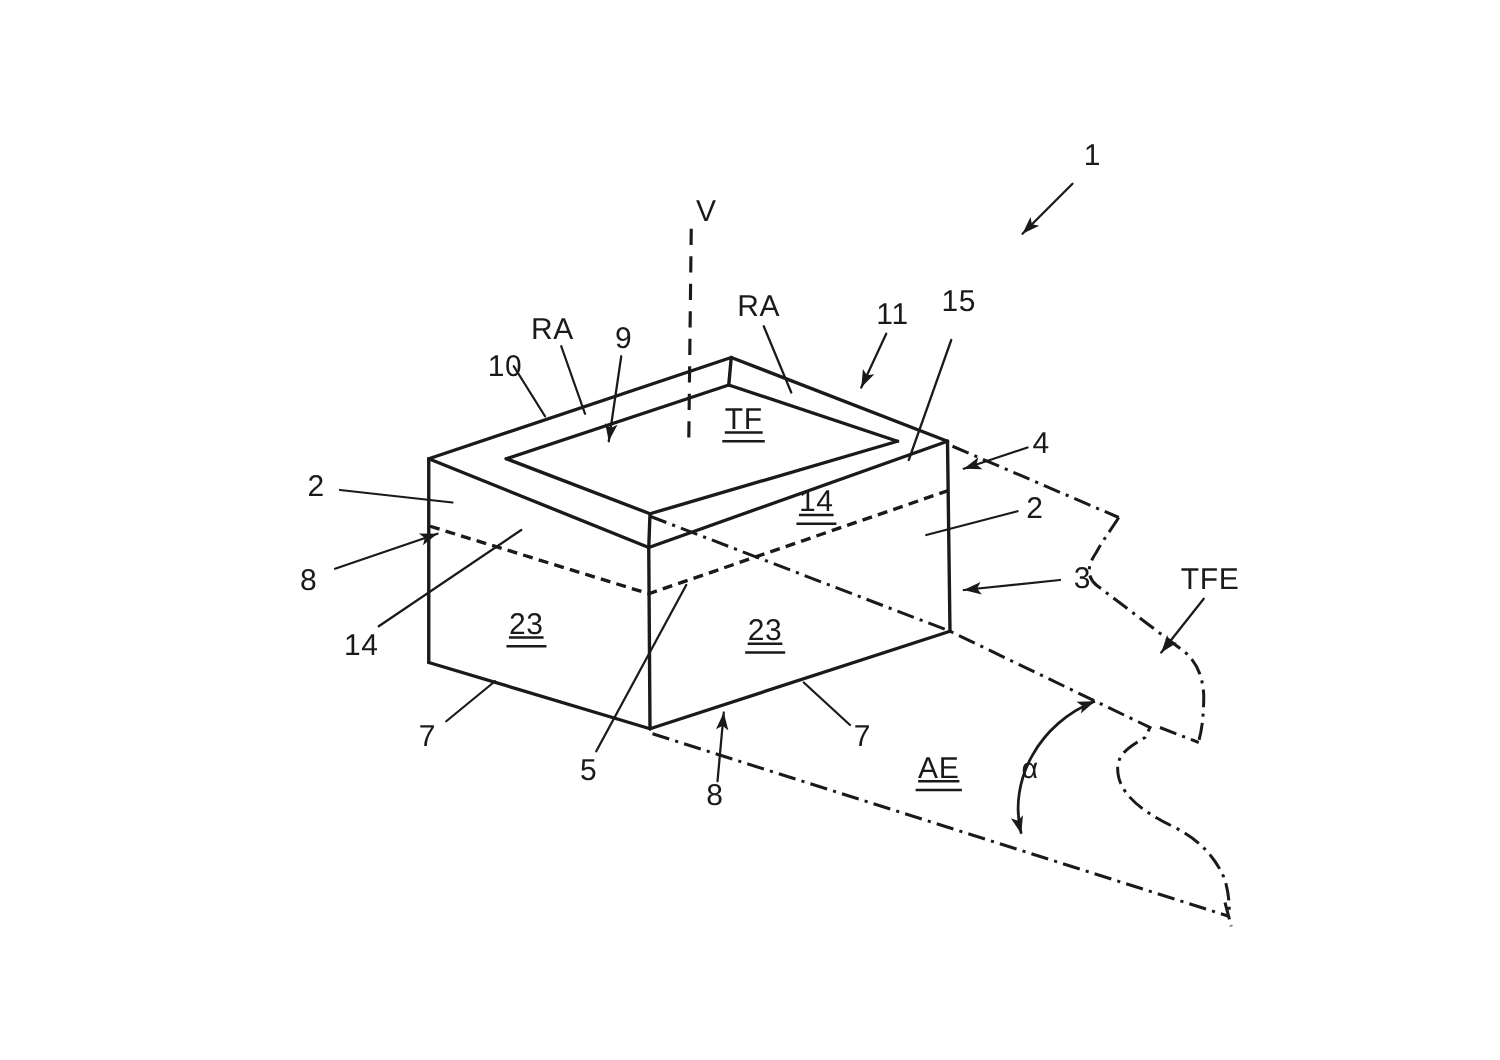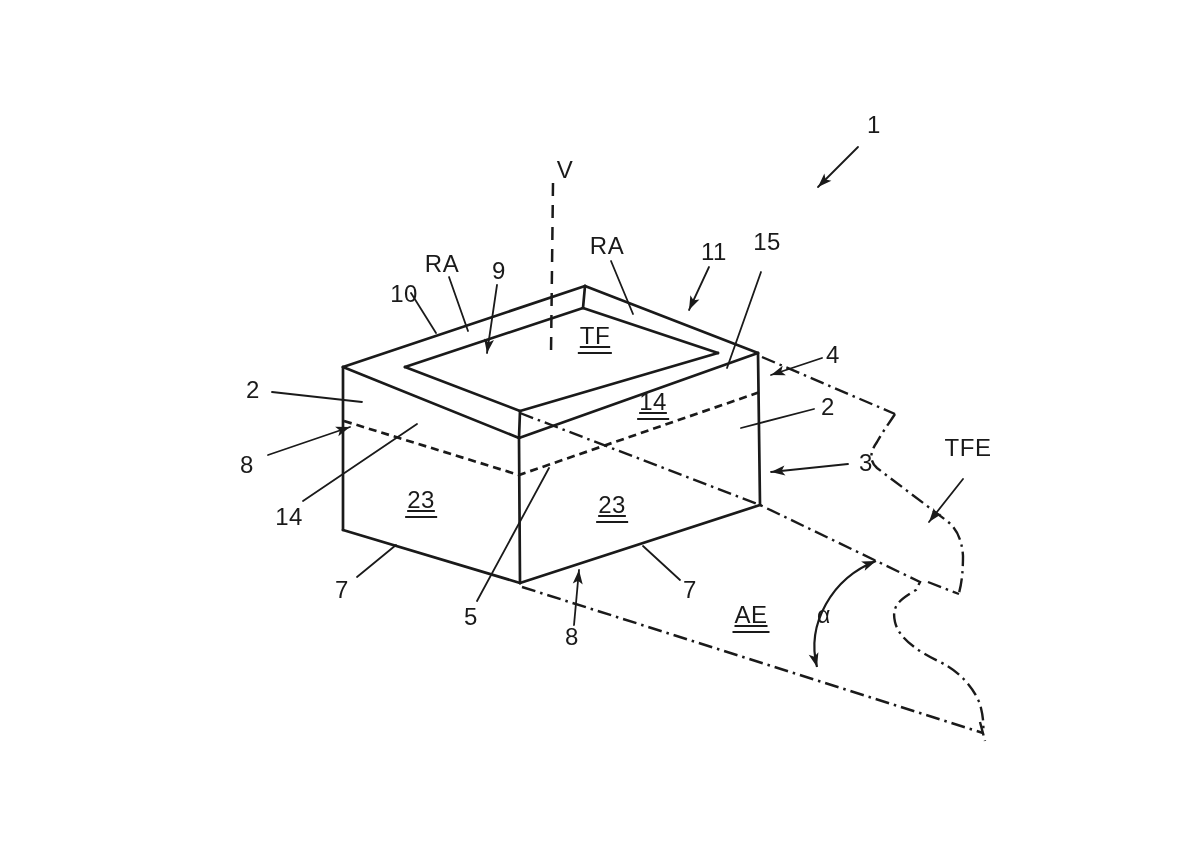--- a/index.html
+++ b/index.html
@@ -97,21 +97,21 @@
   <span class="lbl" style="left:499px;top:271px">9</span>
   <span class="lbl" style="left:404px;top:294px">10</span>
   <span class="lbl" style="left:714px;top:252px">11</span>
   <span class="lbl" style="left:767px;top:242px">15</span>
   <span class="lbl" style="left:253px;top:390px">2</span>
   <span class="lbl" style="left:247px;top:465px">8</span>
   <span class="lbl" style="left:289px;top:517px">14</span>
   <span class="lbl" style="left:833px;top:355px">4</span>
   <span class="lbl" style="left:828px;top:407px">2</span>
   <span class="lbl" style="left:866px;top:463px">3</span>
-  <span class="lbl" style="left:968px;top:448px">TFE</span>
+  <span class="lbl" style="left:968px;top:464px">TFE</span>
   <span class="lbl u" style="left:595px;top:339px">TF</span>
   <span class="lbl u" style="left:653px;top:405px">14</span>
   <span class="lbl u" style="left:421px;top:503px">23</span>
   <span class="lbl u" style="left:612px;top:508px">23</span>
   <span class="lbl" style="left:342px;top:590px">7</span>
   <span class="lbl" style="left:690px;top:590px">7</span>
   <span class="lbl" style="left:471px;top:617px">5</span>
   <span class="lbl" style="left:572px;top:637px">8</span>
   <span class="lbl u" style="left:751px;top:618px">AE</span>
   <span class="lbl small" style="left:824px;top:615px">α</span>

